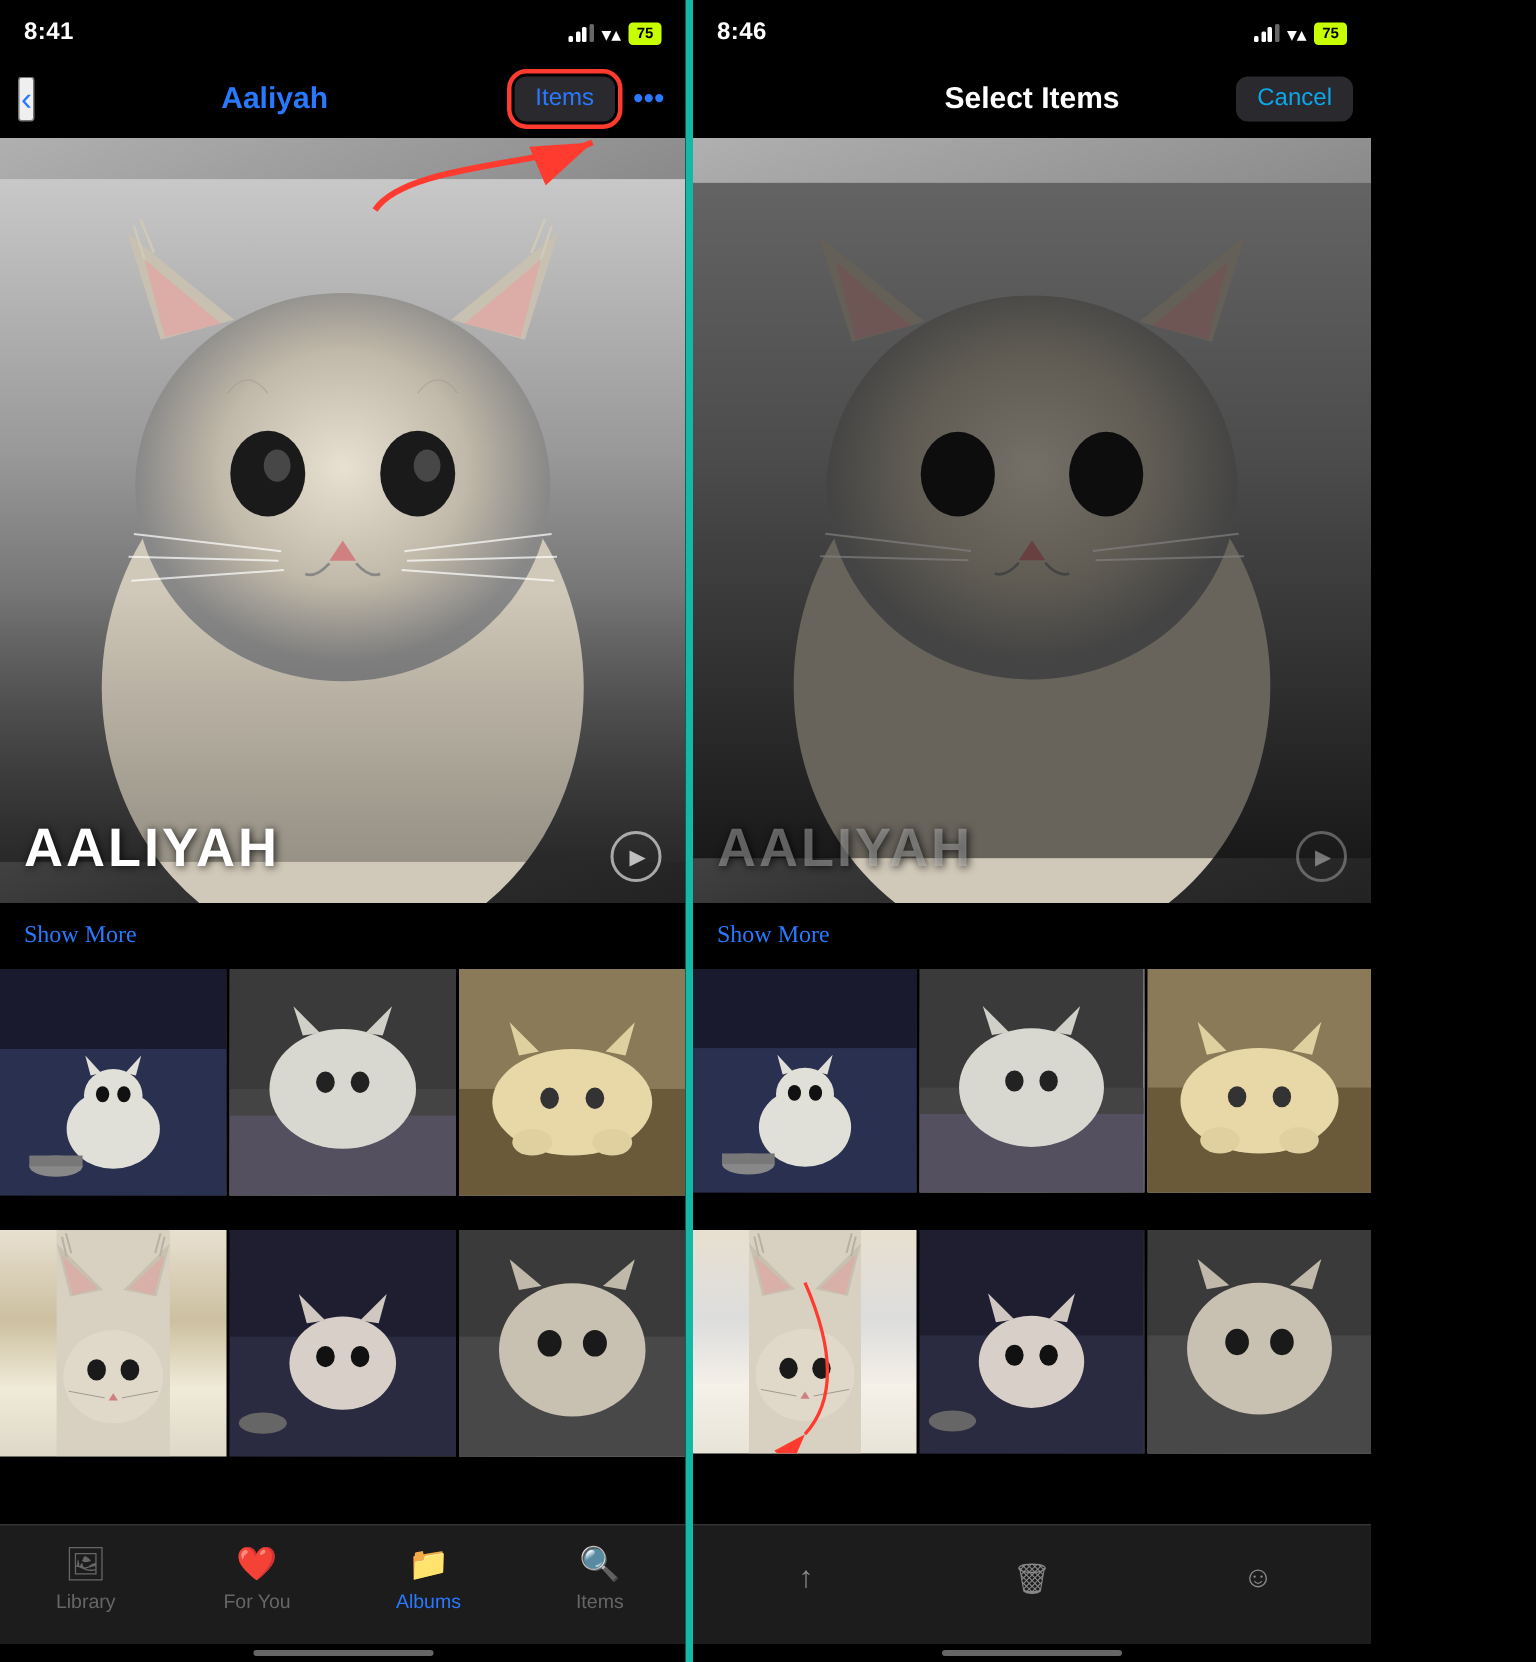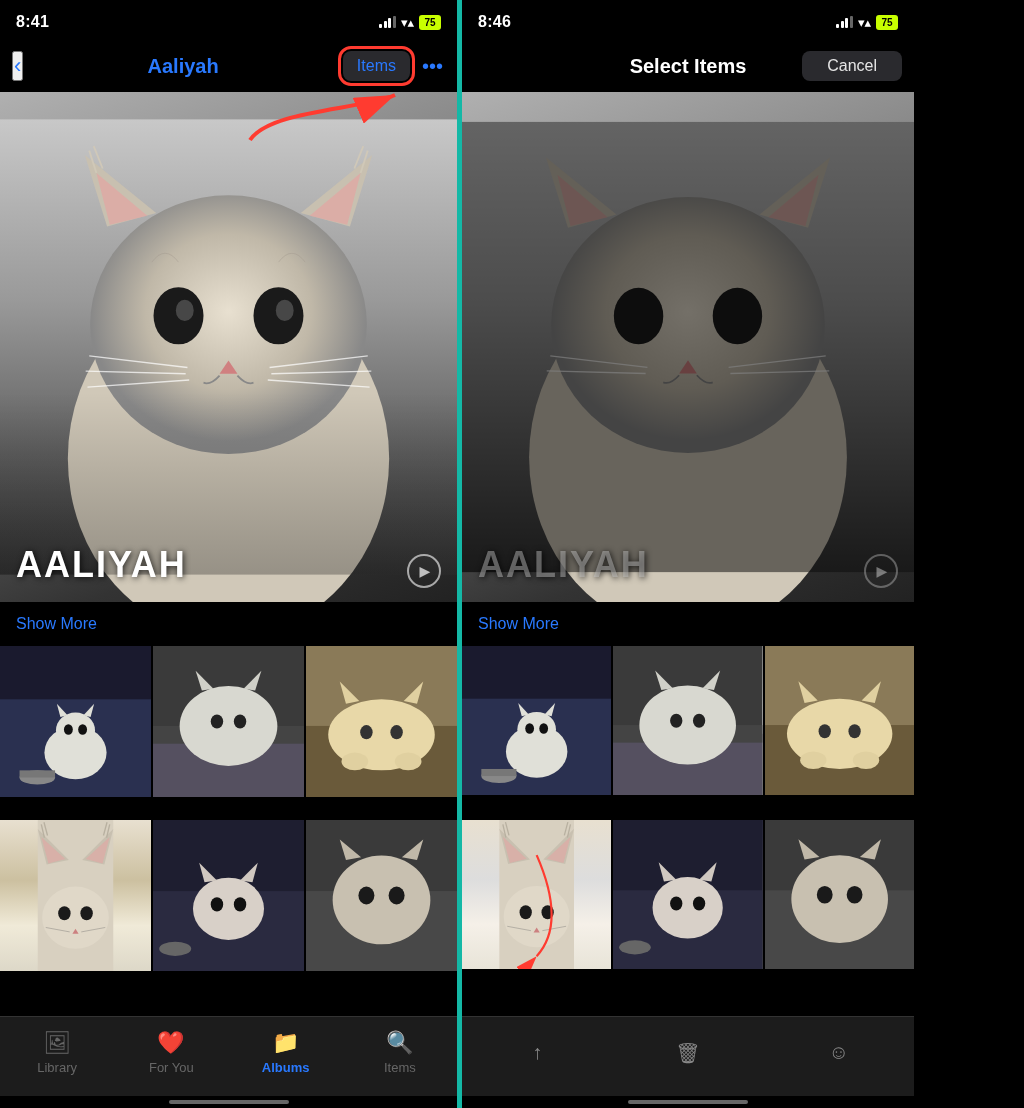--- a/index.html
+++ b/index.html
@@ -136,24 +136,24 @@
     .nav-title-right {
       color: #fff;
       font-size: 20px;
       font-weight: 600;
       text-align: right;
     }
     .cancel-btn {
       position: absolute;
       right: 12px;
       background: #2a2a2e;
-      color: #e5e5e5;
+      color: #0ea5e9;
       border: none;
       border-radius: 8px;
-      padding: 6px 25px;
+      padding: 6px 14px;
       font-size: 16px;
       cursor: pointer;
     }
     
     .hero-area {
       flex: 0 0 520px;
       position: relative;
       overflow: hidden;
     }
     .hero-cat-img {
@@ -198,20 +198,21 @@
       display: flex;
       align-items: center;
       padding: 0 16px;
       background: #000;
       flex-shrink: 0;
     }
     .show-more-link {
       color: #2979ff;
       font-size: 16px;
       cursor: pointer;
+      font-family: Liberation Serif, serif;
     }
     
     .thumb-grid {
       flex: 1;
       display: grid;
       grid-template-columns: repeat(3, 1fr);
       gap: 2px;
       overflow: hidden;
       background: #000;
     }
@@ -250,21 +251,21 @@
     }
     .tab-icon {
       font-size: 22px;
       color: #666;
     }
     .tab-icon.active { color: #2979ff; }
     .tab-label {
       font-size: 13px;
       color: #666;
     }
-    .tab-label.active { color: #2979ff; font-weight: bold; }
+    .tab-label.active { color: #2979ff; }
     
     .action-bar {
       height: 80px;
       background: rgba(30,30,30,0.95);
       display: flex;
       align-items: center;
       justify-content: space-around;
       flex-shrink: 0;
       border-top: 1px solid #333;
       padding-bottom: 8px;

